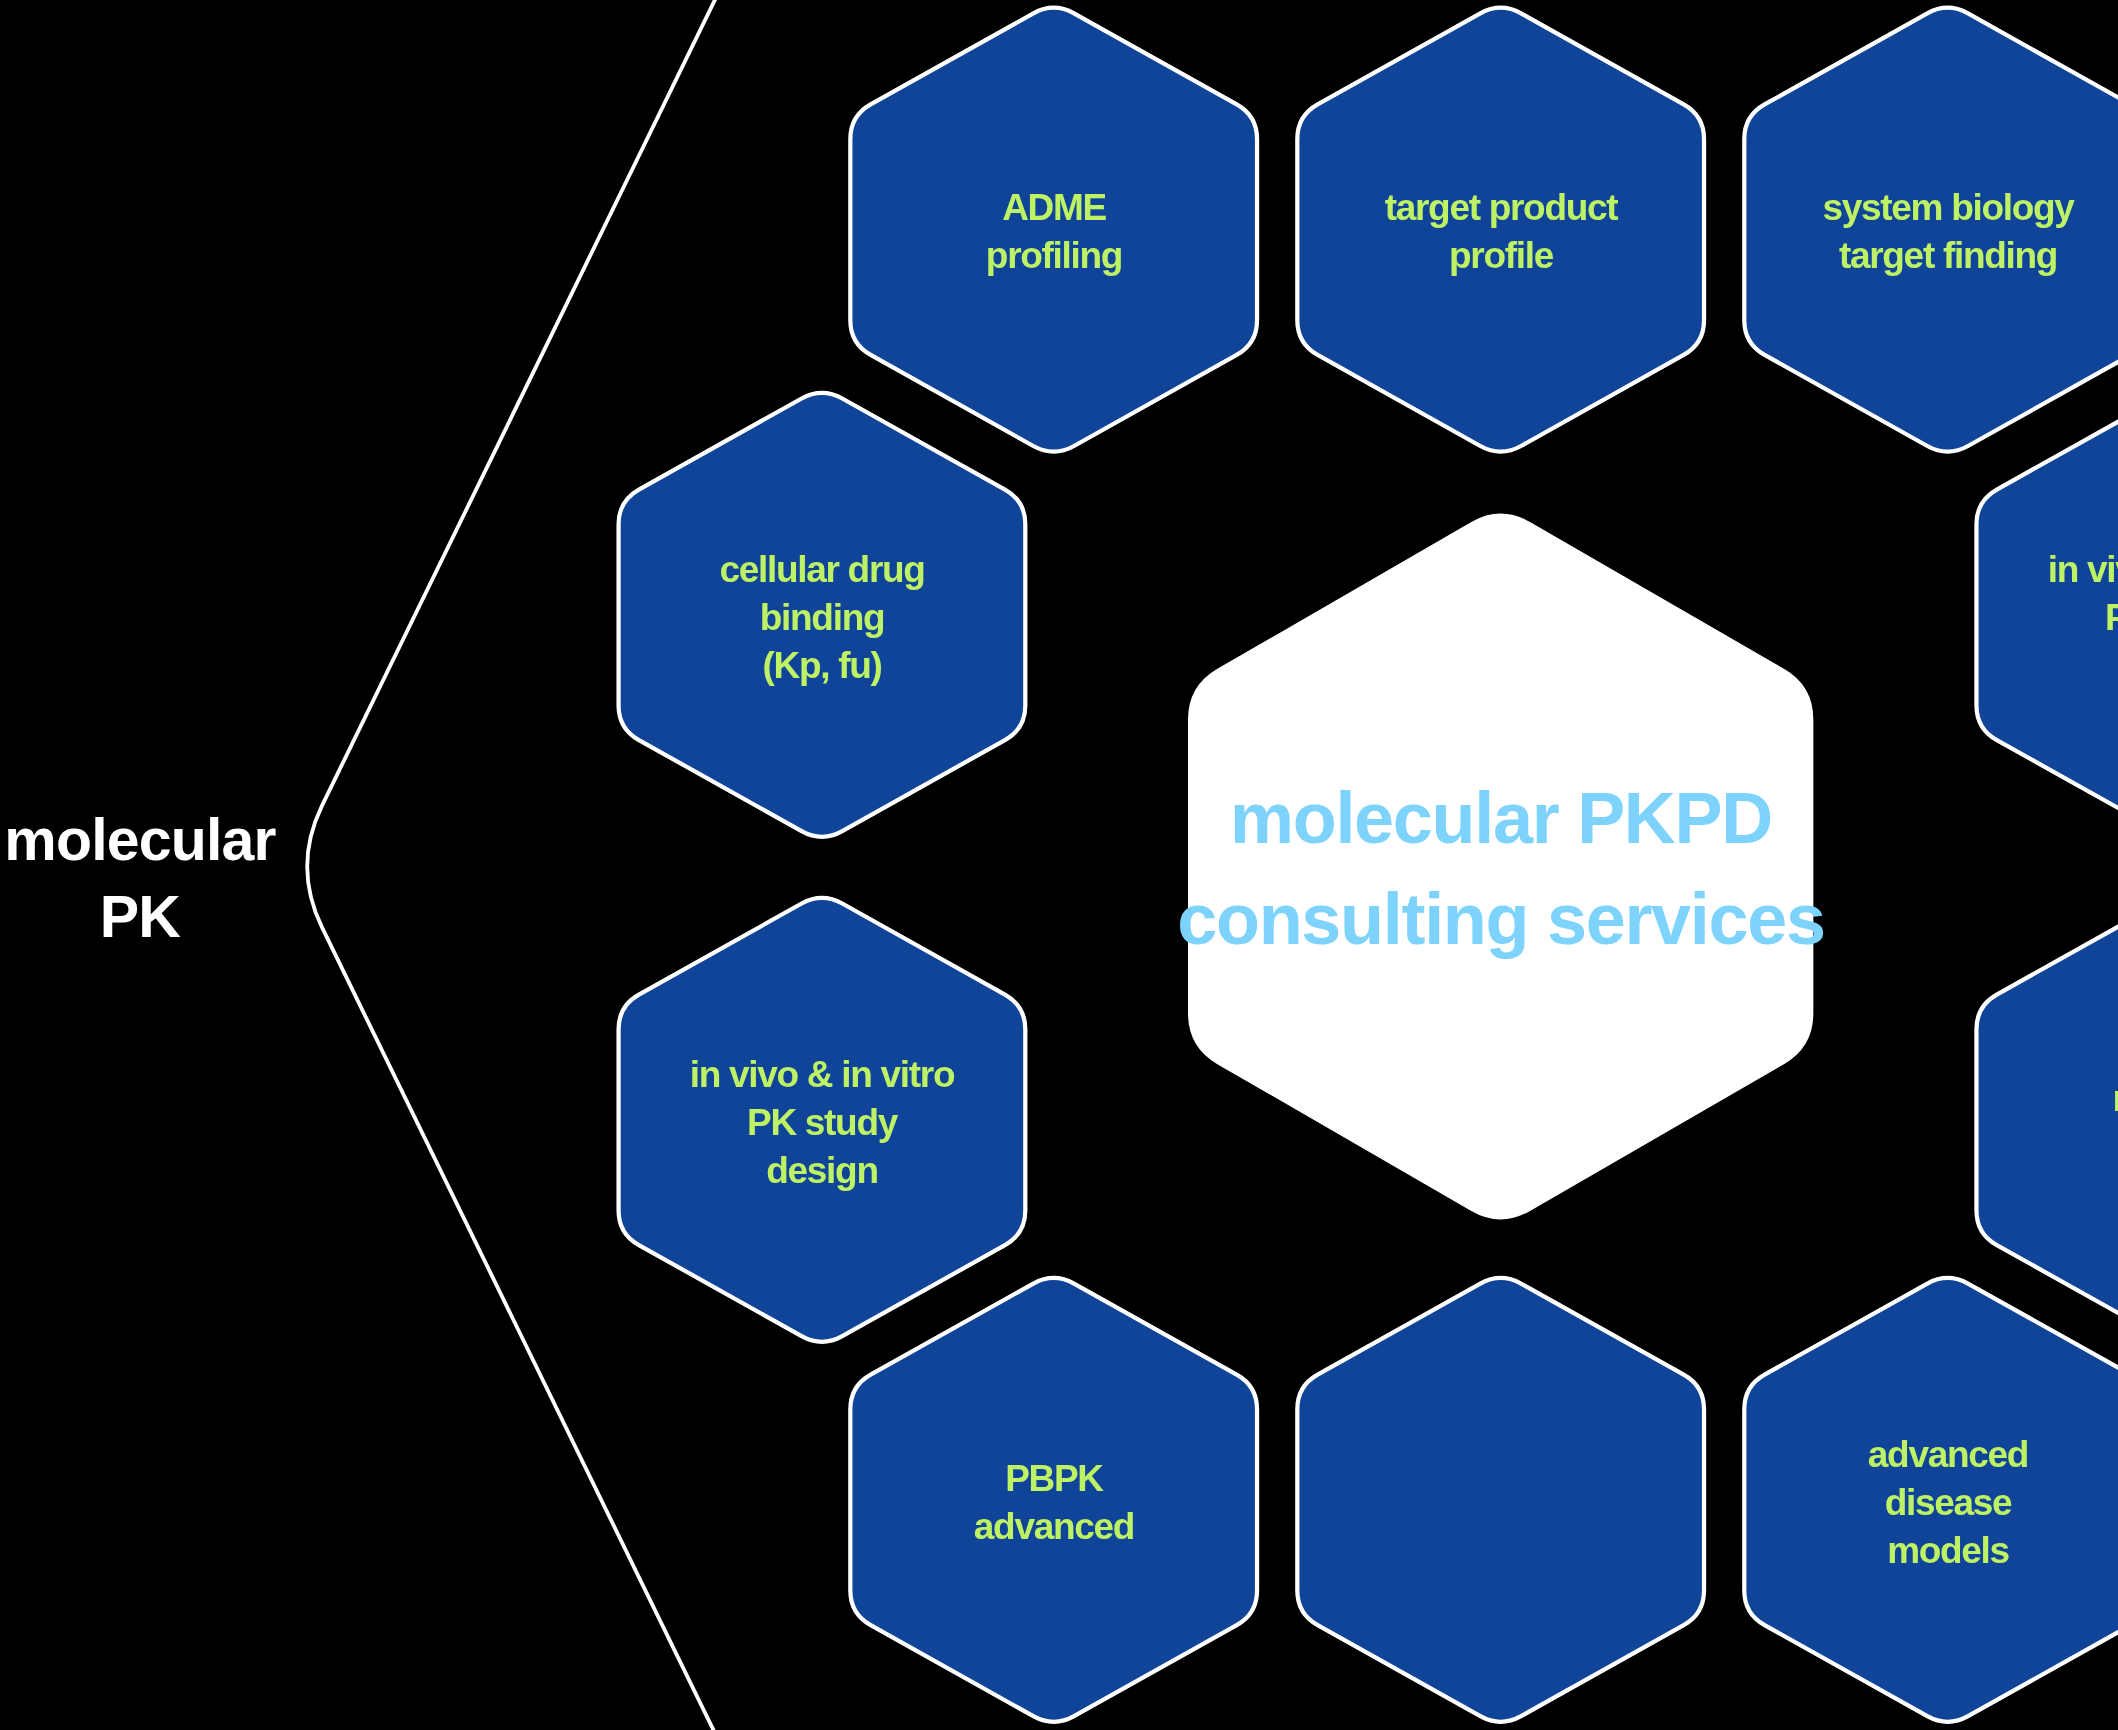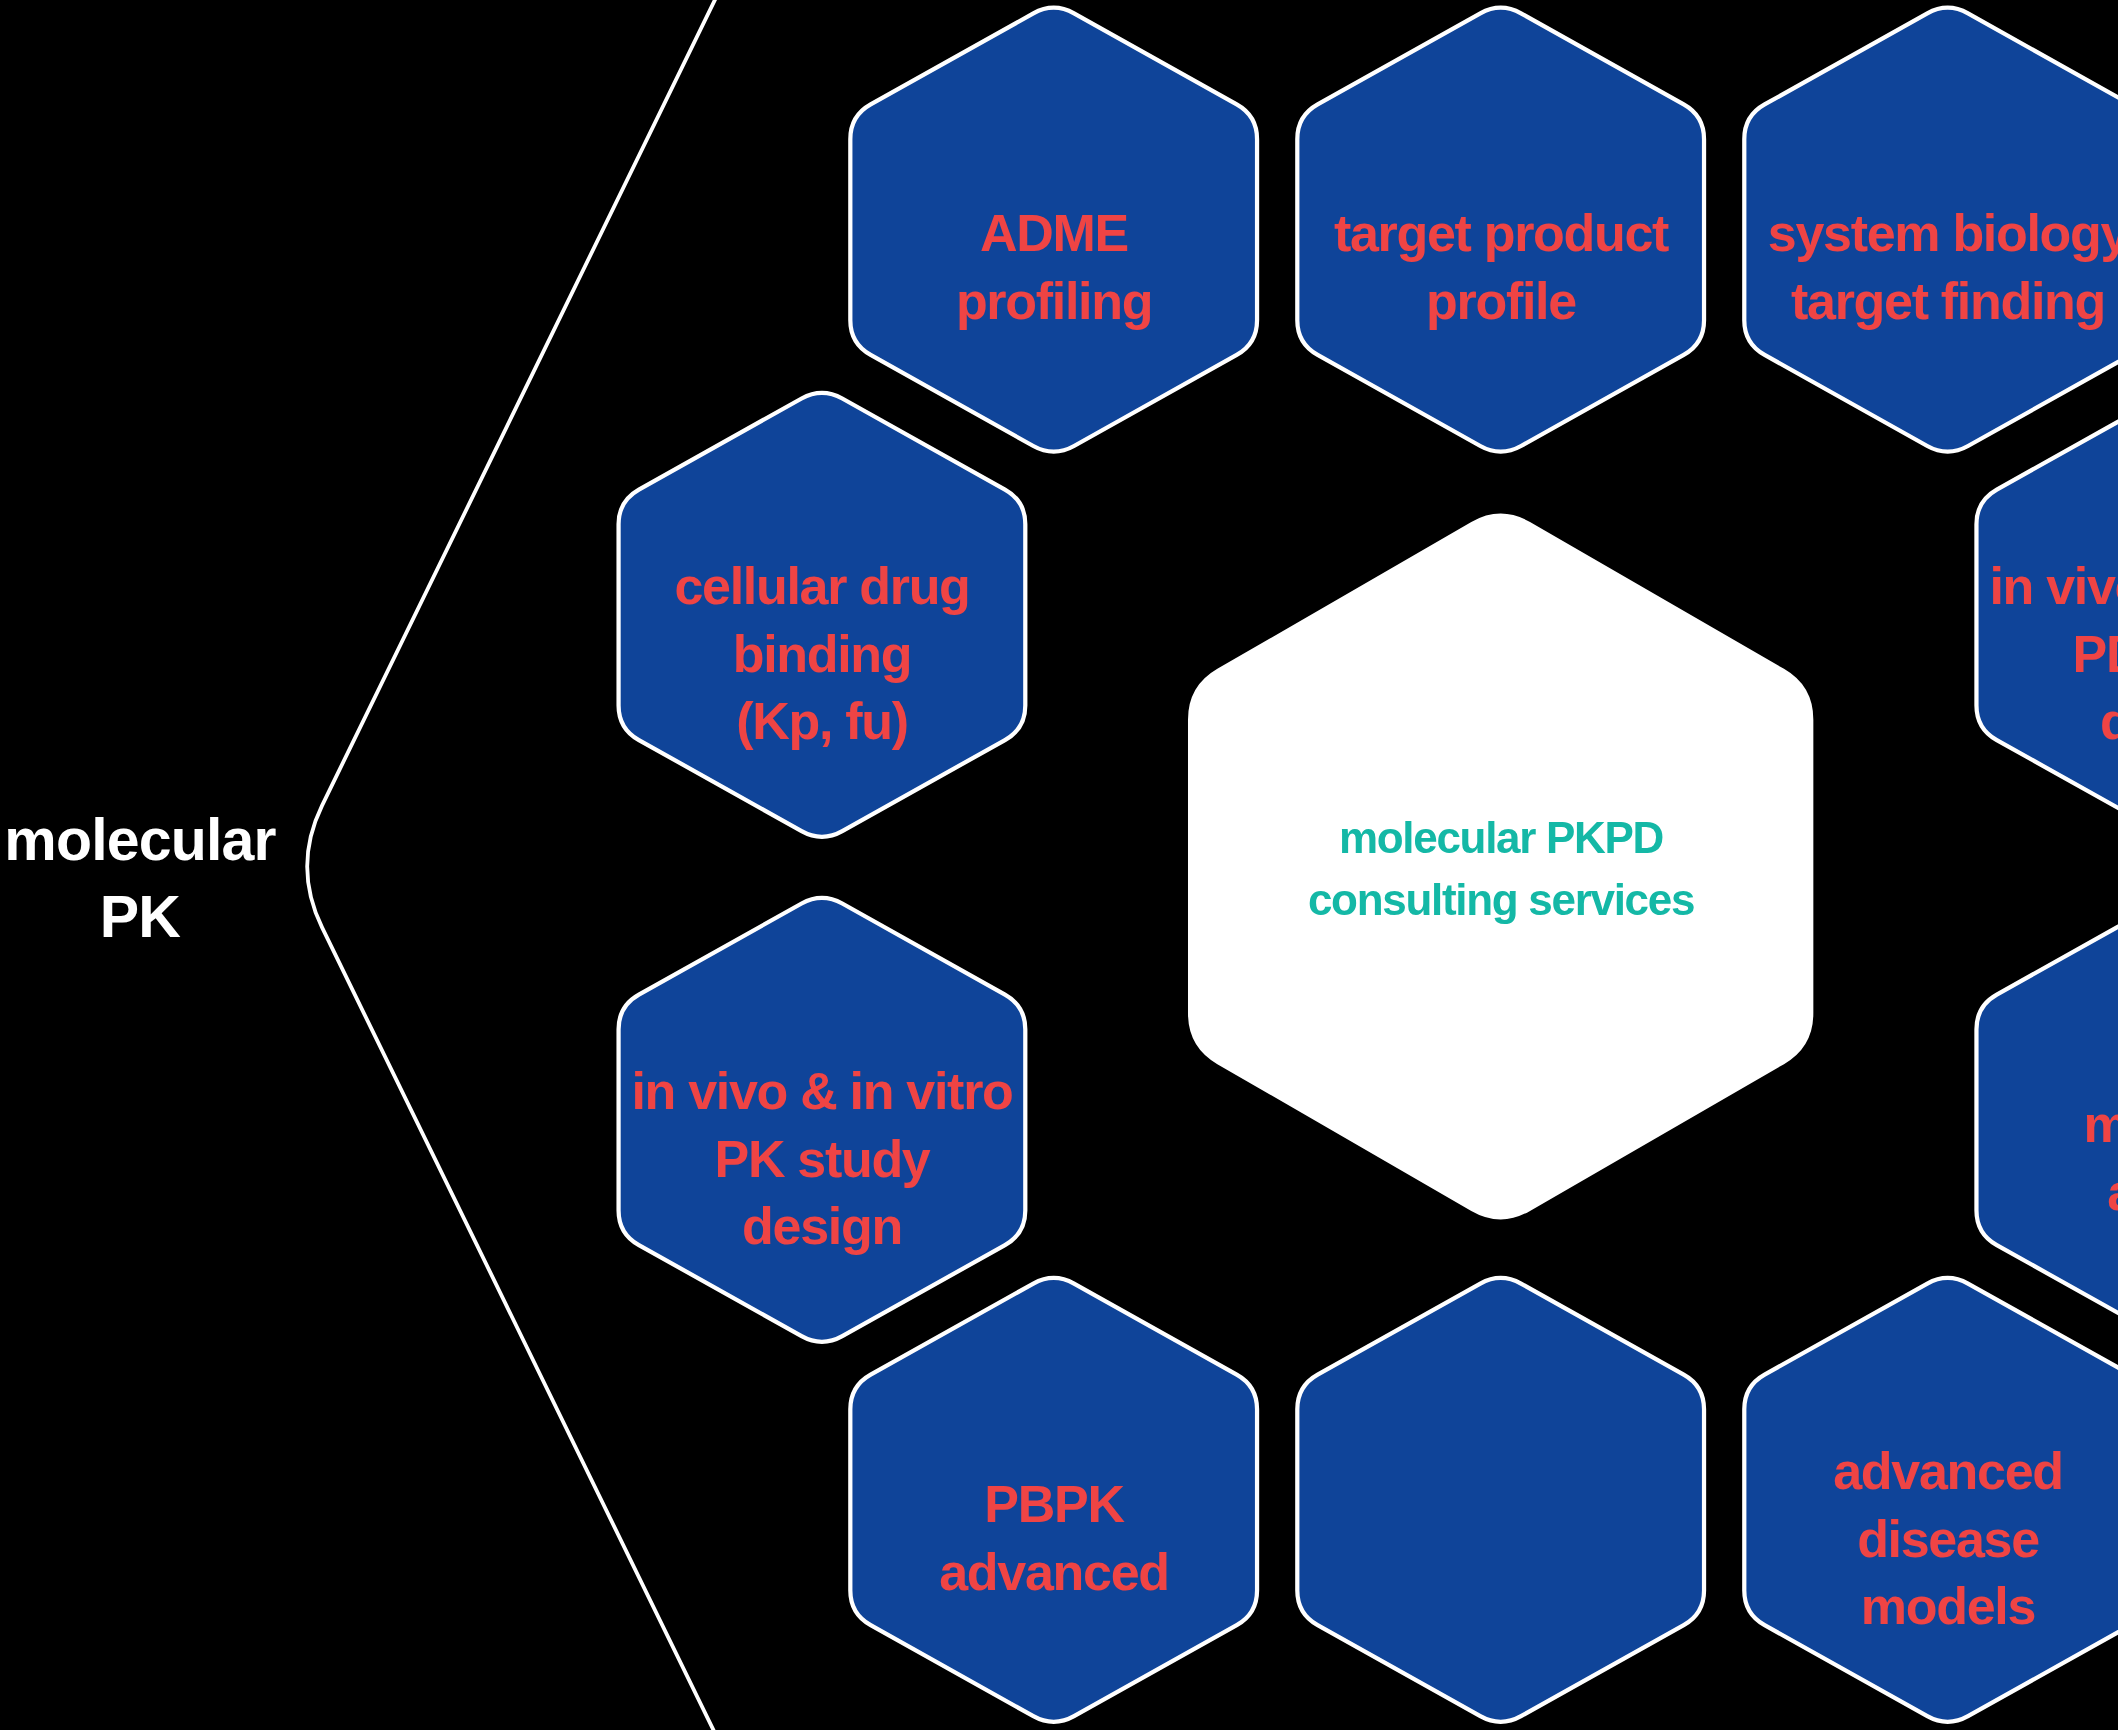--- a/index.html
+++ b/index.html
@@ -14,29 +14,28 @@
   .label{
     position:absolute;
     transform:translate(-50%,-50%);
     width:551px;
     text-align:center;
     white-space:pre-line;
     font-weight:700;
     pointer-events:none;
   }
   .hex-label{
-    color:#ef4444;
-    font-size:52px;
+    color:#bef264;
+    font-size:37px;
     line-height:1.30;
     letter-spacing:-1.3px;
-    margin-top:36px;
   }
   .center-label{
-    color:#14b8a6;
-    font-size:44px;
+    color:#7dd3fc;
+    font-size:72px;
     line-height:1.40;
     letter-spacing:-1.3px;
     width:678px;
   }
   .side-label{
     color:#ffffff;
     font-size:59px;
     line-height:1.30;
     letter-spacing:-0.8px;
     width:339px;

